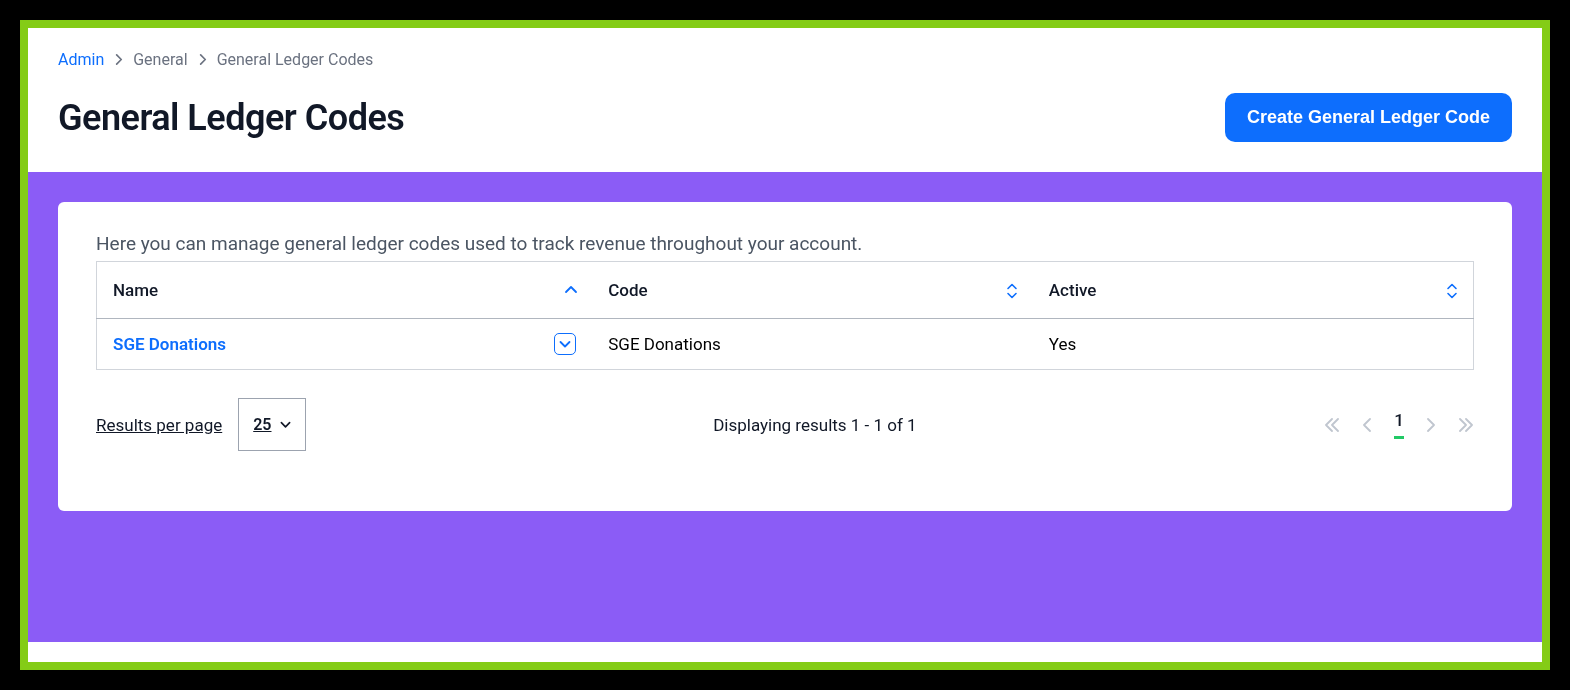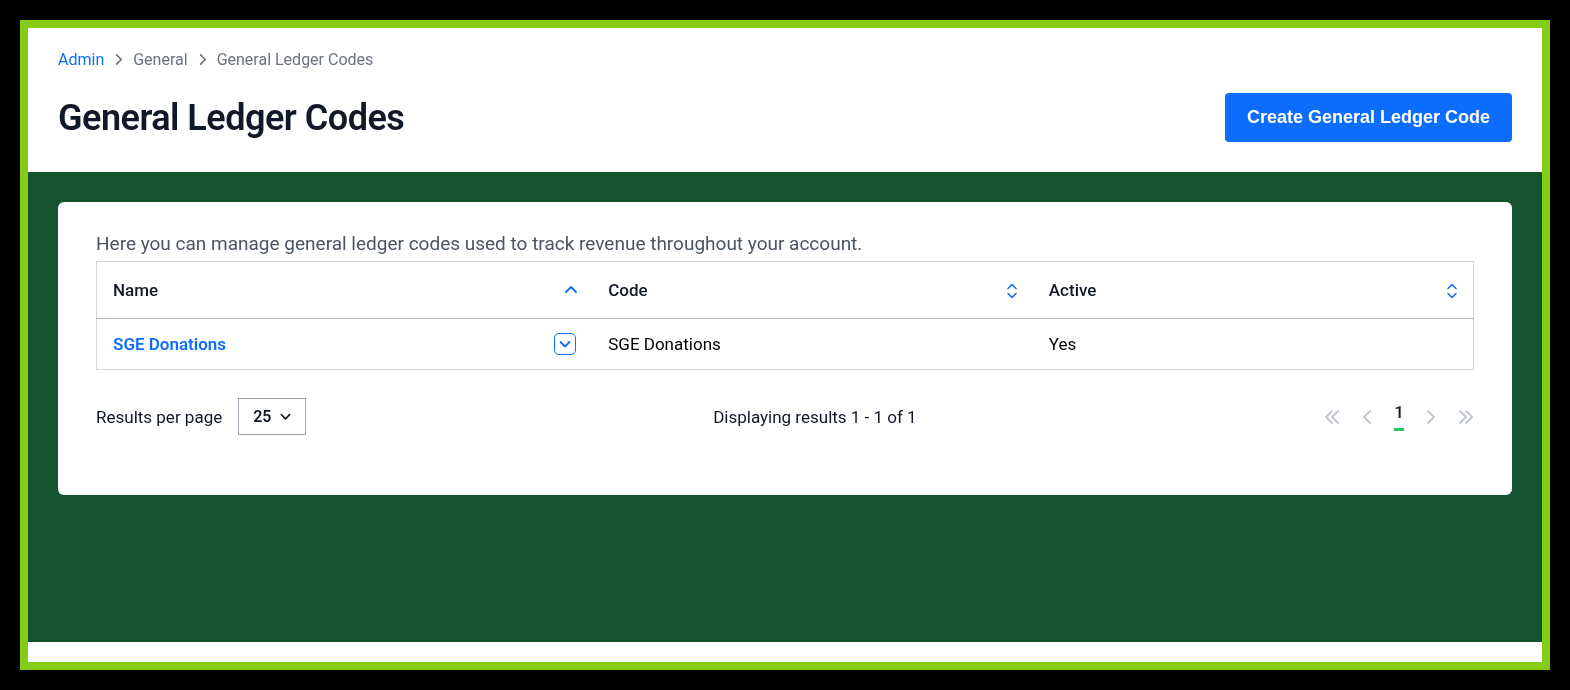--- a/index.html
+++ b/index.html
@@ -39,29 +39,29 @@
     .page-title {
       font-size: 36px;
       font-weight: 600;
       color: #111827;
       letter-spacing: -0.5px;
     }
     .btn-primary {
       background: #0d6efd;
       color: #fff;
       border: none;
-      border-radius: 4px;
+      border-radius: 10px;
       padding: 14px 22px;
       font-size: 18px;
       font-weight: 600;
       cursor: pointer;
     }
     
     .content-area {
-      background: #14532d;
+      background: #8b5cf6;
       padding: 30px;
       min-height: 470px;
     }
     .card {
       background: #fff;
       border-radius: 6px;
       padding: 30px 38px 60px 38px;
     }
     .intro-text {
       font-size: 19px;
@@ -136,27 +136,27 @@
       gap: 10px;
     }
     
     .pager-row {
       display: flex;
       align-items: center;
       justify-content: space-between;
       margin-top: 28px;
       font-size: 17px;
     }
-    .pager-left { display: flex; align-items: center; gap: 16px; color:#111827; }
+    .pager-left { display: flex; align-items: center; gap: 16px; color:#111827;text-decoration:underline; }
     .per-page-select {
       display: flex;
       align-items: center;
       gap: 8px;
       border: 1px solid #9ca3af;
-      padding: 8px 14px;
+      padding: 16px 14px;
       font-size: 16px;
       font-weight: 600;
       cursor: pointer;
       background:#fff;
     }
     .pager-center { color:#111827;text-align:right; }
     .pager-right { display: flex; align-items: center; gap: 22px; }
     .pager-btn {
       color: #c0c6cf;
       cursor: pointer;

